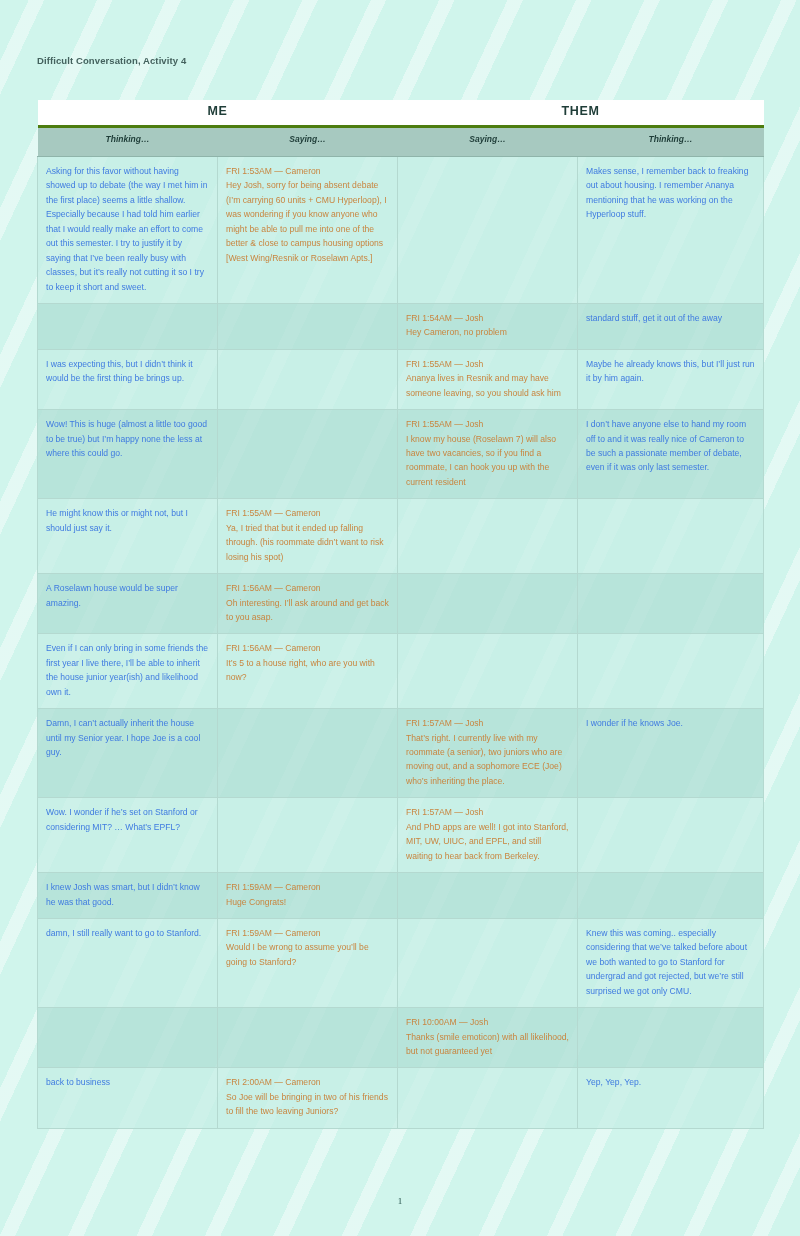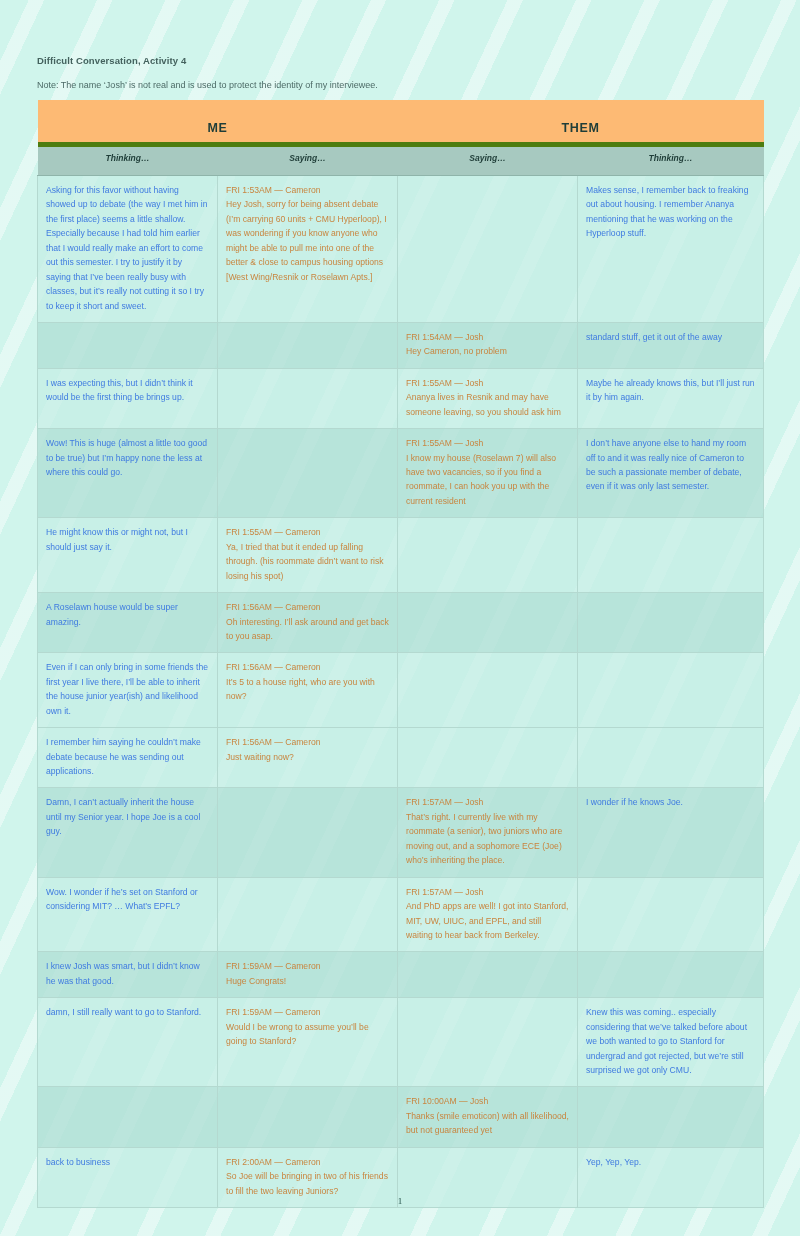--- a/index.html
+++ b/index.html
@@ -62,29 +62,29 @@
     width: 726px;
     border-collapse: collapse;
     table-layout: fixed;
   }
   .conv-table col.c-me-think { width: 180px; }
   .conv-table col.c-me-say   { width: 180px; }
   .conv-table col.c-them-say { width: 180px; }
   .conv-table col.c-them-think { width: 186px; }
 
   .hdr-top th {
-    background: #fdba74;
+    background: #ffffff;
     color: #1f3d38;
     font-size: 12.5px;
     font-weight: bold;
     letter-spacing: 0.6px;
     text-align: center;
-    padding: 21px 0 7px 0;
+    padding: 4px 0 7px 0;
     border: none;
-    border-bottom: 5px solid #4d7c0f;
+    border-bottom: 3px solid #4d7c0f;
   }
   .hdr-sub th {
     background: #a7c9c0;
     color: #1f3d38;
     font-size: 8.5px;
     font-weight: bold;
     font-style: italic;
     text-align: center;
     padding: 6px 0 12px 0;
     border: none;
@@ -119,21 +119,20 @@
     font-family: "Liberation Serif", serif;
   }
 </style>
 </head>
 <body>
 
 <div class="page">
 
   <div class="doc-header">
     <div class="doc-title">Difficult Conversation, Activity 4</div>
-    <div class="doc-note">Note: The name ‘Josh’ is not real and is used to protect the identity of my interviewee.</div>
   </div>
 
   <table class="conv-table">
     <colgroup>
       <col class="c-me-think">
       <col class="c-me-say">
       <col class="c-them-say">
       <col class="c-them-think">
     </colgroup>
     <thead>
@@ -226,32 +225,20 @@
           <td>
             <span class="say msg-meta">FRI 1:56AM — Cameron</span>
             <span class="say msg-body">It’s 5 to a house right, who are you with now?</span>
           </td>
           <td>
             <span class="say msg-meta"></span>
             <span class="say msg-body"></span>
           </td>
           <td><span class="think"></span></td>
         </tr>
-        <tr class="row-a">
-          <td><span class="think">I remember him saying he couldn’t make debate because he was sending out applications.</span></td>
-          <td>
-            <span class="say msg-meta"> FRI 1:56AM — Cameron</span>
-            <span class="say msg-body">Just waiting now?</span>
-          </td>
-          <td>
-            <span class="say msg-meta"></span>
-            <span class="say msg-body"></span>
-          </td>
-          <td><span class="think"></span></td>
-        </tr>
         <tr class="row-b">
           <td><span class="think">Damn, I can’t actually inherit the house until my Senior year. I hope Joe is a cool guy.</span></td>
           <td>
             <span class="say msg-meta"></span>
             <span class="say msg-body"></span>
           </td>
           <td>
             <span class="say msg-meta">FRI 1:57AM — Josh</span>
             <span class="say msg-body">That’s right. I currently live with my roommate (a senior), two juniors who are moving out, and a sophomore ECE (Joe) who’s inheriting the place.</span>
           </td>

